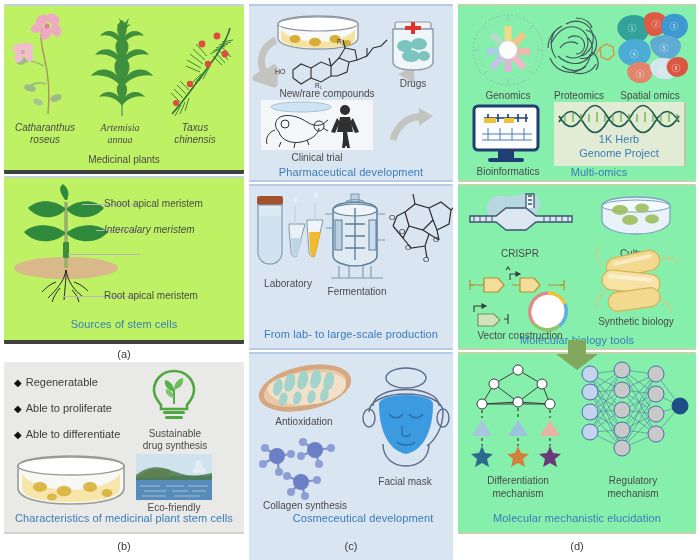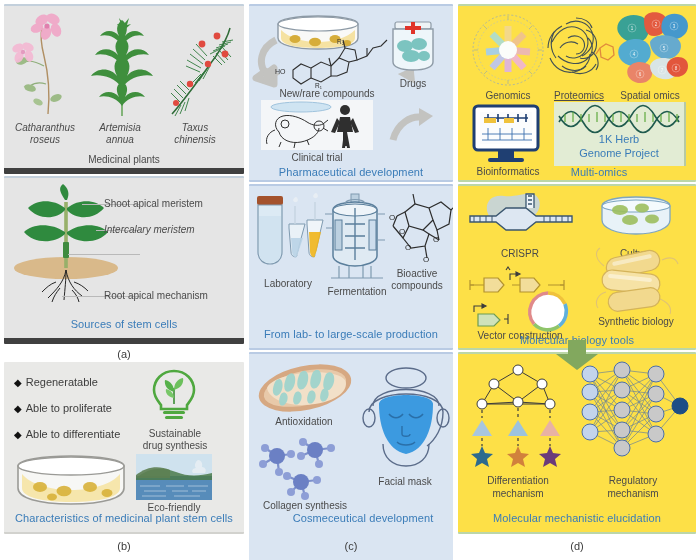--- a/index.html
+++ b/index.html
@@ -17,24 +17,24 @@
   .col-a { left: 4px;   width: 240px; }
   .col-c { left: 249px; width: 204px; }
   .col-d { left: 458px; width: 238px; }
 
   
   .panel {
     position: absolute; left: 0; right: 0;
     border-radius: 1px;
     overflow: hidden;
   }
-  .panel-white { background: #e5e5e5; border-top: 2px solid #c3d0dc; border-bottom: 6px solid #404040; }
+  .panel-white { background: #bef264; border-top: 2px solid #c3d0dc; border-bottom: 4px solid #404040; }
   .panel-grey  { background: #e9e9e7; border-bottom: 2px solid #d2d2ce; }
   .panel-blue  { background: #dae5f2; border-top: 2px solid #b9cbe4; border-bottom: 2px solid #b9cbe4; }
-  .panel-green { background: #fde047; border-top: 2px solid #bcd6a8; border-bottom: 2px solid #bcd6a8; }
+  .panel-green { background: #86efac; border-top: 2px solid #bcd6a8; border-bottom: 2px solid #bcd6a8; }
 
   
   .p-a1 { top: 4px;   height: 170px; }
   .p-a2 { top: 176px; height: 168px; }
   .p-b  { top: 362px; height: 172px; }
 
   .p-c1 { top: 4px;   height: 178px; }
   .p-c2 { top: 184px; height: 166px; }
   .p-c3 { top: 352px; height: 232px; }
 
@@ -147,21 +147,21 @@
               <circle cx="204" cy="58" r="3.2"></circle>
             <circle cx="186" cy="78" r="3.2"></circle>
               <circle cx="172" cy="97" r="3"></circle>
           </g>
         </g>
       </svg>
 
       <div class="lbl lbl-it" style="left:2px; top:116px; width:78px;">
         <span>Catharanthus</span><br><span>roseus</span>
       </div>
-      <div class="lbl lbl-it" style="left:82px; top:116px; width:68px;">
+      <div class="lbl lbl-it" style="left:82px; top:116px; width:68px;font-family:Liberation Serif, serif;">
         <span>Artemisia</span><br><span>annua</span>
       </div>
       <div class="lbl lbl-it" style="left:152px; top:116px; width:78px;">
         <span>Taxus</span><br><span>chinensis</span>
       </div>
       <div class="lbl" style="left:0; top:148px; width:240px;">Medicinal plants</div>
     </div>
 
     <div class="panel panel-white p-a2">
       <svg width="130" height="130" viewBox="0 0 130 130" style="position:absolute;left:4px;top:6px">
@@ -190,21 +190,21 @@
         </g>
       </svg>
 
       <div class="leader" style="left:78px; top:26px;  width:58px;"></div>
       <div class="leader" style="left:92px; top:52px;  width:44px;"></div>
       <div class="leader" style="left:64px; top:76px;  width:72px;"></div>
       <div class="leader" style="left:58px; top:118px; width:78px;"></div>
 
       <div class="lbl" style="left:100px; top:20px; width:140px; text-align:left;">Shoot apical meristem</div>
       <div class="lbl" style="left:100px; top:46px; width:140px; text-align:left;font-style:italic;">Intercalary meristem</div>
-      <div class="lbl" style="left:100px; top:112px; width:140px; text-align:left;">Root apical mechanism</div>
+      <div class="lbl" style="left:100px; top:112px; width:140px; text-align:left;">Root apical meristem</div>
 
       <div class="cap-blue" style="top:140px;">Sources of stem cells</div>
     </div>
 
     <div class="panel-letter" style="top:348px;">(a)</div>
 
     <div class="panel panel-grey p-b">
       <div class="bullet-row" style="left:10px; top:14px;">
         <span class="dia">◆</span><span>Regeneratable</span>
       </div>
@@ -392,23 +392,20 @@
           <path d="M42 54 L44 66"></path>
         </g>
         <g font-size="8" fill="#2c2c2c" font-family="Liberation Sans, sans-serif">
           <text x="6" y="28">O</text>
           <text x="16" y="42">O</text>
           <text x="22" y="58">O</text>
           <text x="40" y="70">O</text>
           <text x="50" y="50">O</text>
         </g>
       </svg>
-      <div class="lbl" style="left:132px; top:82px; width:72px; line-height:12px;">
-        <span>Bioactive</span><br><span>compounds</span>
-      </div>
 
       <div class="cap-blue" style="top:142px;">From lab- to large-scale production</div>
     </div>
 
     <div class="panel panel-blue p-c3">
 
       <svg width="100" height="54" viewBox="0 0 100 54" style="position:absolute;left:6px;top:6px">
         <ellipse cx="50" cy="28" rx="47" ry="22" fill="#d6a882" transform="rotate(-12 50 28)"></ellipse>
         <ellipse cx="50" cy="28" rx="42" ry="17" fill="#e8c9a9" transform="rotate(-12 50 28)"></ellipse>
         <path d="M12 28 C18 12 80 6 90 20 C94 28 86 40 60 44 C36 48 14 40 12 28 Z" fill="#f2e0c8"></path>
@@ -517,21 +514,21 @@
           <path d="M6 36 c0 -10 6 -18 14 -22"></path>
           <path d="M50 40 c6 4 8 12 4 18"></path>
           <path d="M26 26 c6 -4 14 -2 16 4 c2 6 -2 12 -8 12"></path>
           <path d="M18 36 c4 -6 12 -8 18 -4"></path>
         </g>
         <g fill="none" stroke="#e08a3c" stroke-width="1.3">
           <path d="M58 36 l6 -4 l7 3 l1 8 l-6 5 l-7 -3 z"></path>
           <path d="M54 42 l4 -6"></path>
         </g>
       </svg>
-      <div class="lbl" style="left:76px; top:84px; width:90px;text-decoration:underline;">Proteomics</div>
+      <div class="lbl" style="left:76px; top:84px; width:90px;">Proteomics</div>
 
       <svg width="80" height="78" viewBox="0 0 80 78" style="position:absolute;left:152px;top:4px">
         <g opacity=".95">
           <path d="M8 22 C4 10 18 2 30 6 C40 9 42 20 36 28 C30 36 14 34 8 22 Z" fill="#2f9e9a"></path>
           <path d="M34 10 C34 0 52 0 56 8 C60 16 54 26 44 26 C36 26 34 18 34 10 Z" fill="#e2533f"></path>
           <path d="M54 8 C62 0 78 4 78 16 C78 26 66 32 58 28 C50 24 50 14 54 8 Z" fill="#3c95d4"></path>
           <path d="M10 36 C4 46 14 58 28 56 C40 54 44 42 38 34 C32 26 16 28 10 36 Z" fill="#4aa9d8"></path>
           <path d="M40 32 C40 44 52 52 62 48 C72 44 74 32 66 28 C58 24 44 24 40 32 Z" fill="#5ea8d6"></path>
           <path d="M18 58 C14 68 26 76 36 72 C44 68 44 58 38 54 C30 50 22 52 18 58 Z" fill="#e8806a"></path>
           <path d="M40 56 C40 66 52 72 62 68 C70 64 70 54 62 50 C54 46 42 48 40 56 Z" fill="#d8e6ef"></path>

